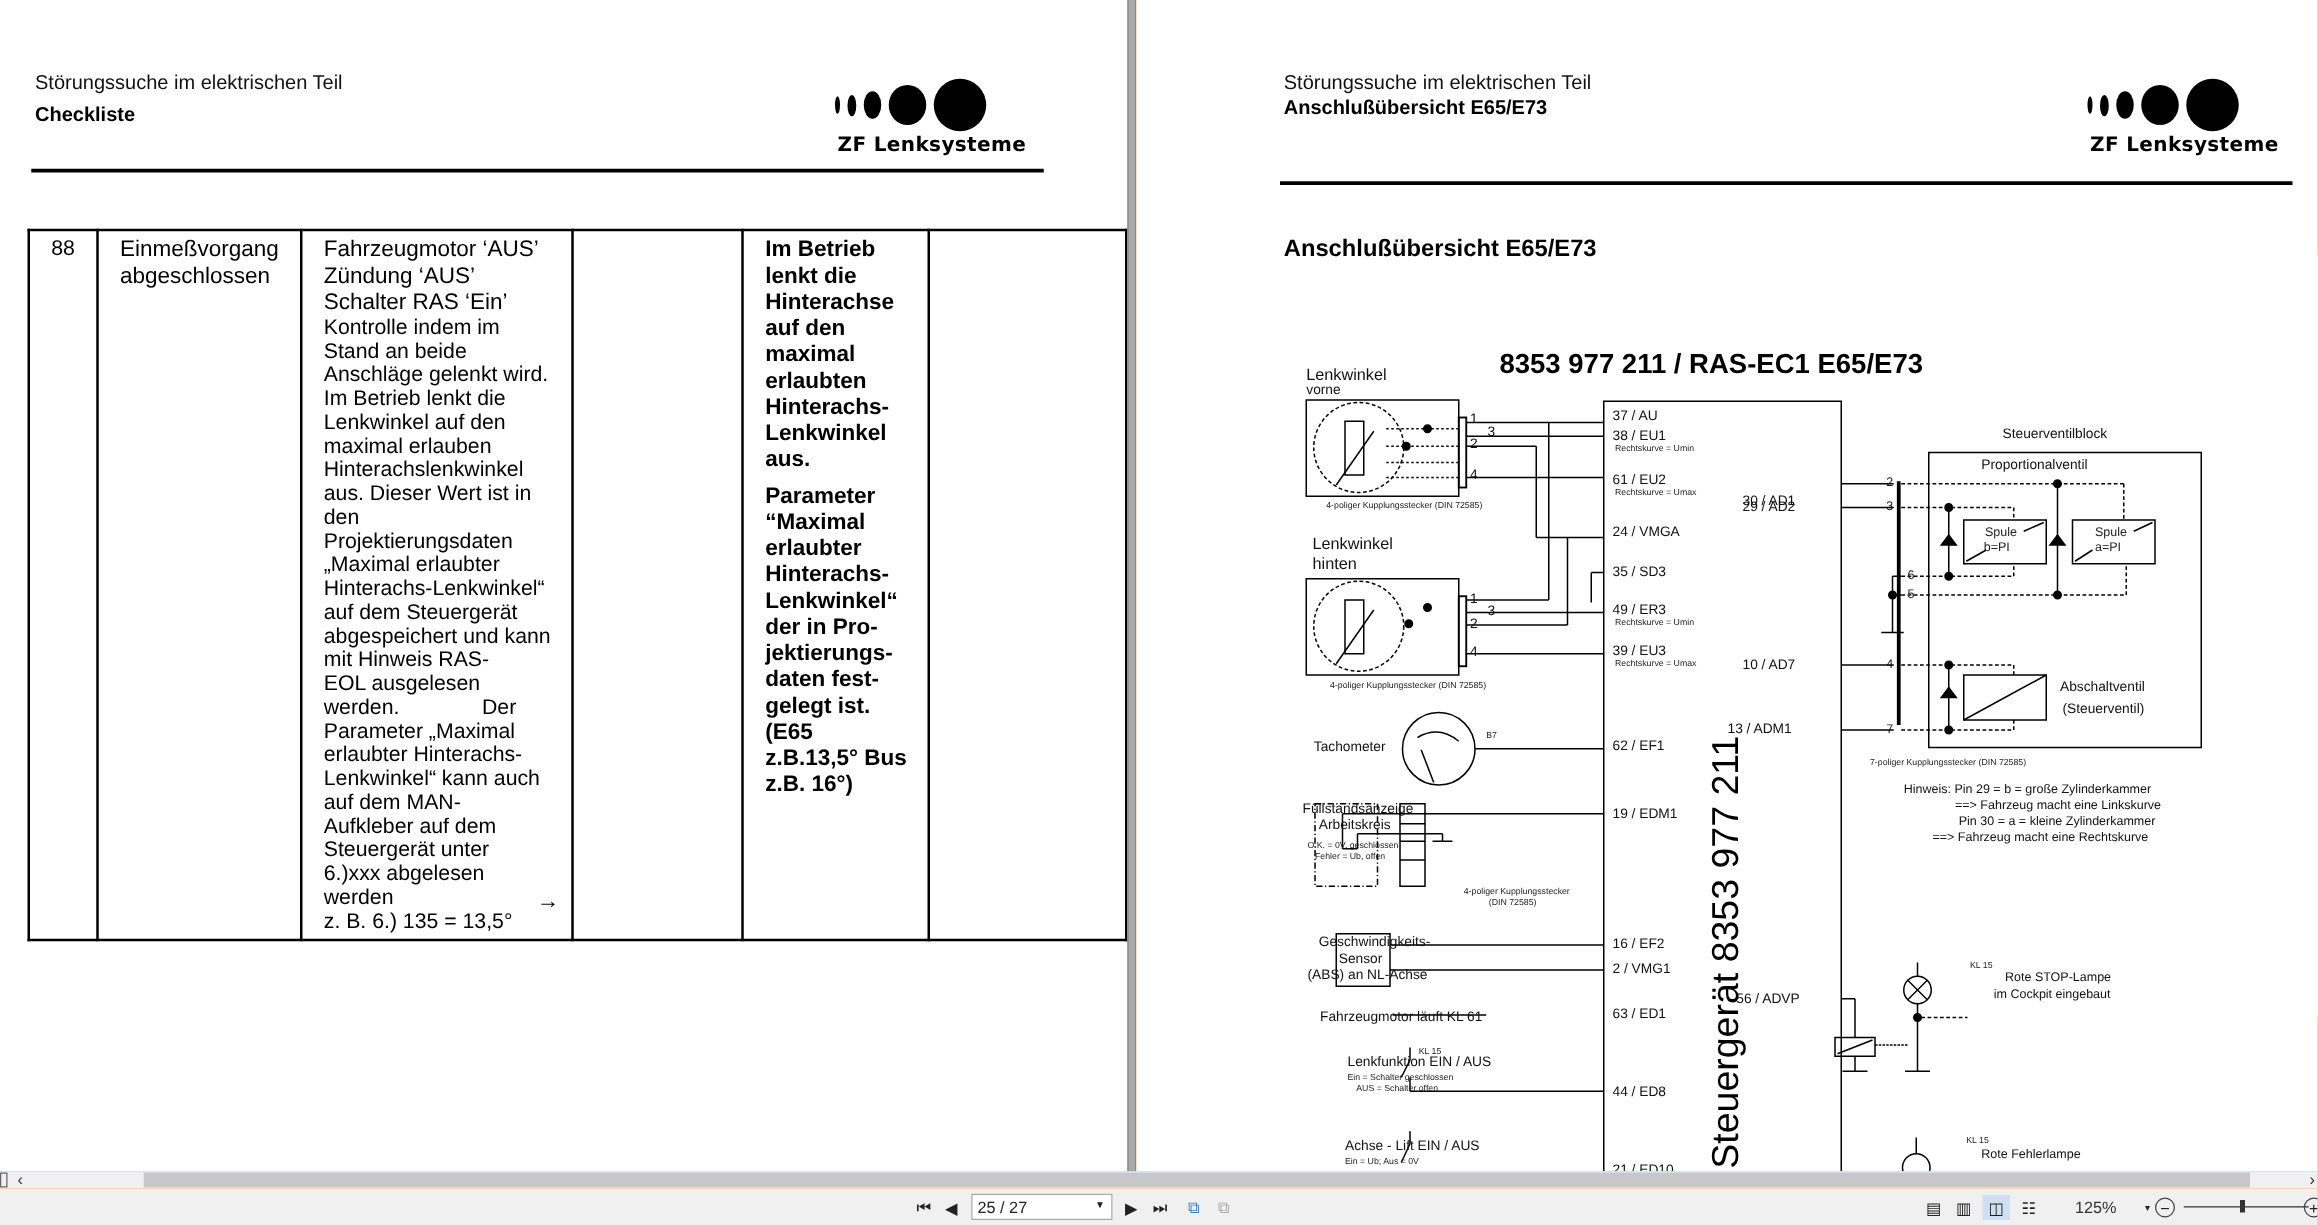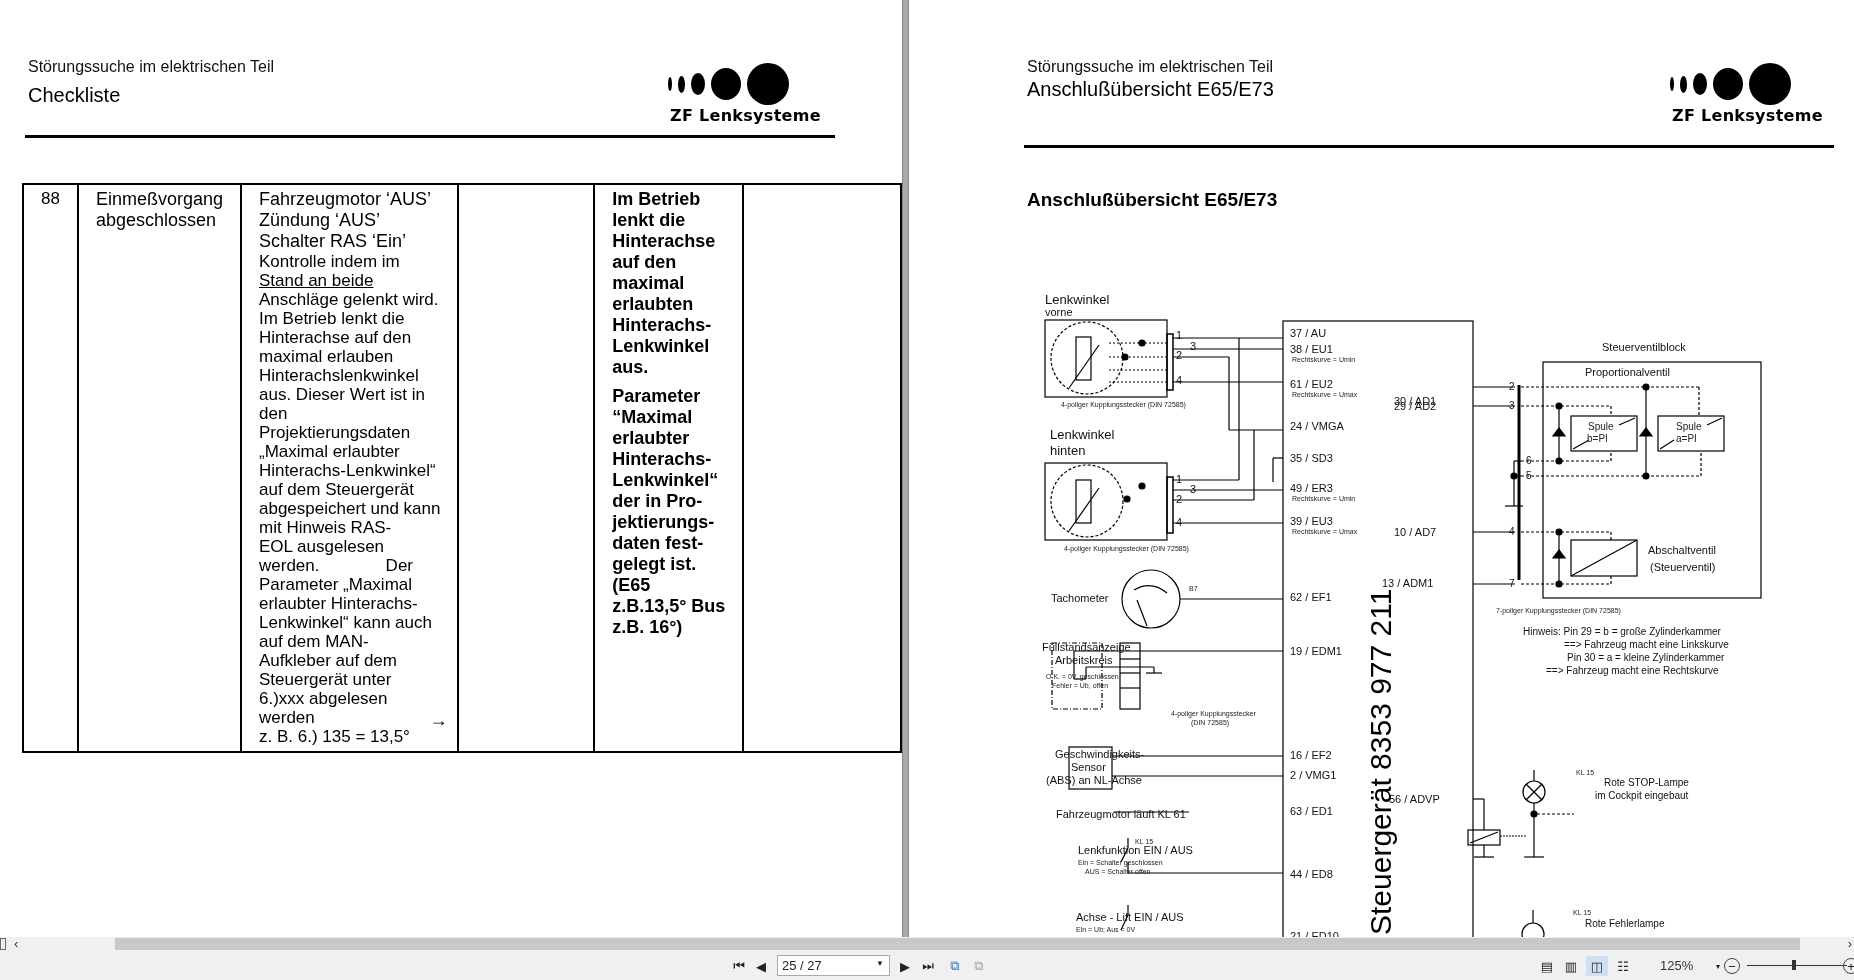--- a/index.html
+++ b/index.html
@@ -4,21 +4,21 @@
 <style>
   * { box-sizing: border-box; margin: 0; padding: 0; }
   html, body { width: 1854px; height: 980px; overflow: hidden; background: #fff; font-family: "Liberation Sans", sans-serif; color: #000; }
   .viewer { position: relative; width: 1854px; height: 980px; background: #f97316; }
   .page { position: absolute; top: 0; height: 937px; background: #fff; overflow: hidden; }
   .page-left { left: 0; width: 902px; }
   .page-right { left: 909px; width: 945px; }
   .divider { position: absolute; left: 902px; top: 0; width: 7px; height: 937px; background: #a9a9a9; border-left: 1px solid #888; border-right: 1px solid #888; }
 
   .hdr-sub { position: absolute; font-size: 16px; color: #111; }
-  .hdr-title { position: absolute; font-size: 20px; color: #000; }
+  .hdr-title { position: absolute; font-size: 16px; color: #000; font-weight: bold; }
   .hdr-rule { position: absolute; height: 3px; background: #000; }
 
   .logo { position: absolute; width: 150px; height: 70px; }
   .logo .dots { position: absolute; top: 0; left: 0; height: 44px; display: flex; align-items: center; }
   .logo .dot { background: #000; border-radius: 50%; margin-right: 6px; }
   .logo .brand { position: absolute; left: 2px; top: 44px; font-size: 16px; font-weight: bold; letter-spacing: 0.3px; white-space: nowrap; font-family: "DejaVu Sans", sans-serif; }
 
   
   .check-table { position: absolute; left: 22px; top: 183px; border-collapse: collapse; }
   .check-table td { border: 2px solid #000; vertical-align: top; padding: 4px 17px; font-size: 17px; line-height: 19px; }
@@ -79,24 +79,24 @@
         <td style="width:142px;">
           <span class="ln big">Einmeßvorgang</span>
           <span class="ln big">abgeschlossen</span>
         </td>
         <td style="width:190px;position:relative;">
           <span class="ln big">Fahrzeugmotor ‘AUS’</span>
           <span class="ln big">Zündung ‘AUS’</span>
           <span class="ln big">Schalter RAS ‘Ein’</span>
           <div id="cond-lines">
                 <span class="ln" style="white-space: pre;">Kontrolle indem im</span>
-                <span class="ln" style="white-space: pre; text-decoration: underline;">Stand an beide</span>
+                <span class="ln" style="white-space: pre;">Stand an beide</span>
                 <span class="ln" style="white-space: pre;">Anschläge gelenkt wird.</span>
                 <span class="ln" style="white-space: pre;">Im Betrieb lenkt die</span>
-                <span class="ln" style="white-space: pre;">Hinterachse auf den</span>
+                <span class="ln" style="white-space: pre;">Lenkwinkel auf den</span>
                 <span class="ln" style="white-space: pre;">maximal erlauben</span>
                 <span class="ln" style="white-space: pre;">Hinterachslenkwinkel</span>
                 <span class="ln" style="white-space: pre;">aus. Dieser Wert ist in</span>
                 <span class="ln" style="white-space: pre;">den</span>
                 <span class="ln" style="white-space: pre;">Projektierungsdaten</span>
                 <span class="ln" style="white-space: pre;">„Maximal erlaubter</span>
                 <span class="ln" style="white-space: pre;">Hinterachs-Lenkwinkel“</span>
                 <span class="ln" style="white-space: pre;">auf dem Steuergerät</span>
                 <span class="ln" style="white-space: pre;">abgespeichert und kann</span>
                 <span class="ln" style="white-space: pre;">mit Hinweis RAS-</span>
@@ -159,20 +159,21 @@
         <div class="dot" style="width:7px;height:17px;"></div>
         <div class="dot" style="width:14px;height:22px;"></div>
         <div class="dot" style="width:30px;height:32px;"></div>
         <div class="dot" style="width:42px;height:42px;"></div>
       </div>
       <div class="brand">ZF Lenksysteme</div>
     </div>
     <div class="hdr-rule" style="left:115px;top:145px;width:810px;"></div>
     <div class="section-title">Anschlußübersicht E65/E73</div>
 
+    <div class="diag-title" style="top:278px;">8353 977 211 / RAS-EC1 E65/E73</div>
 
     <svg class="diag" width="945" height="937" fill="none" stroke="#000" stroke-width="1.2">
 
       <rect x="374" y="321" width="190" height="630"></rect>
 
       <rect x="634" y="362" width="218" height="236"></rect>
       <line x1="610" y1="385" x2="610" y2="580" stroke-width="3"></line>
 
       <line x1="564" y1="387" x2="606" y2="387"></line>
       <line x1="564" y1="406" x2="606" y2="406"></line>

